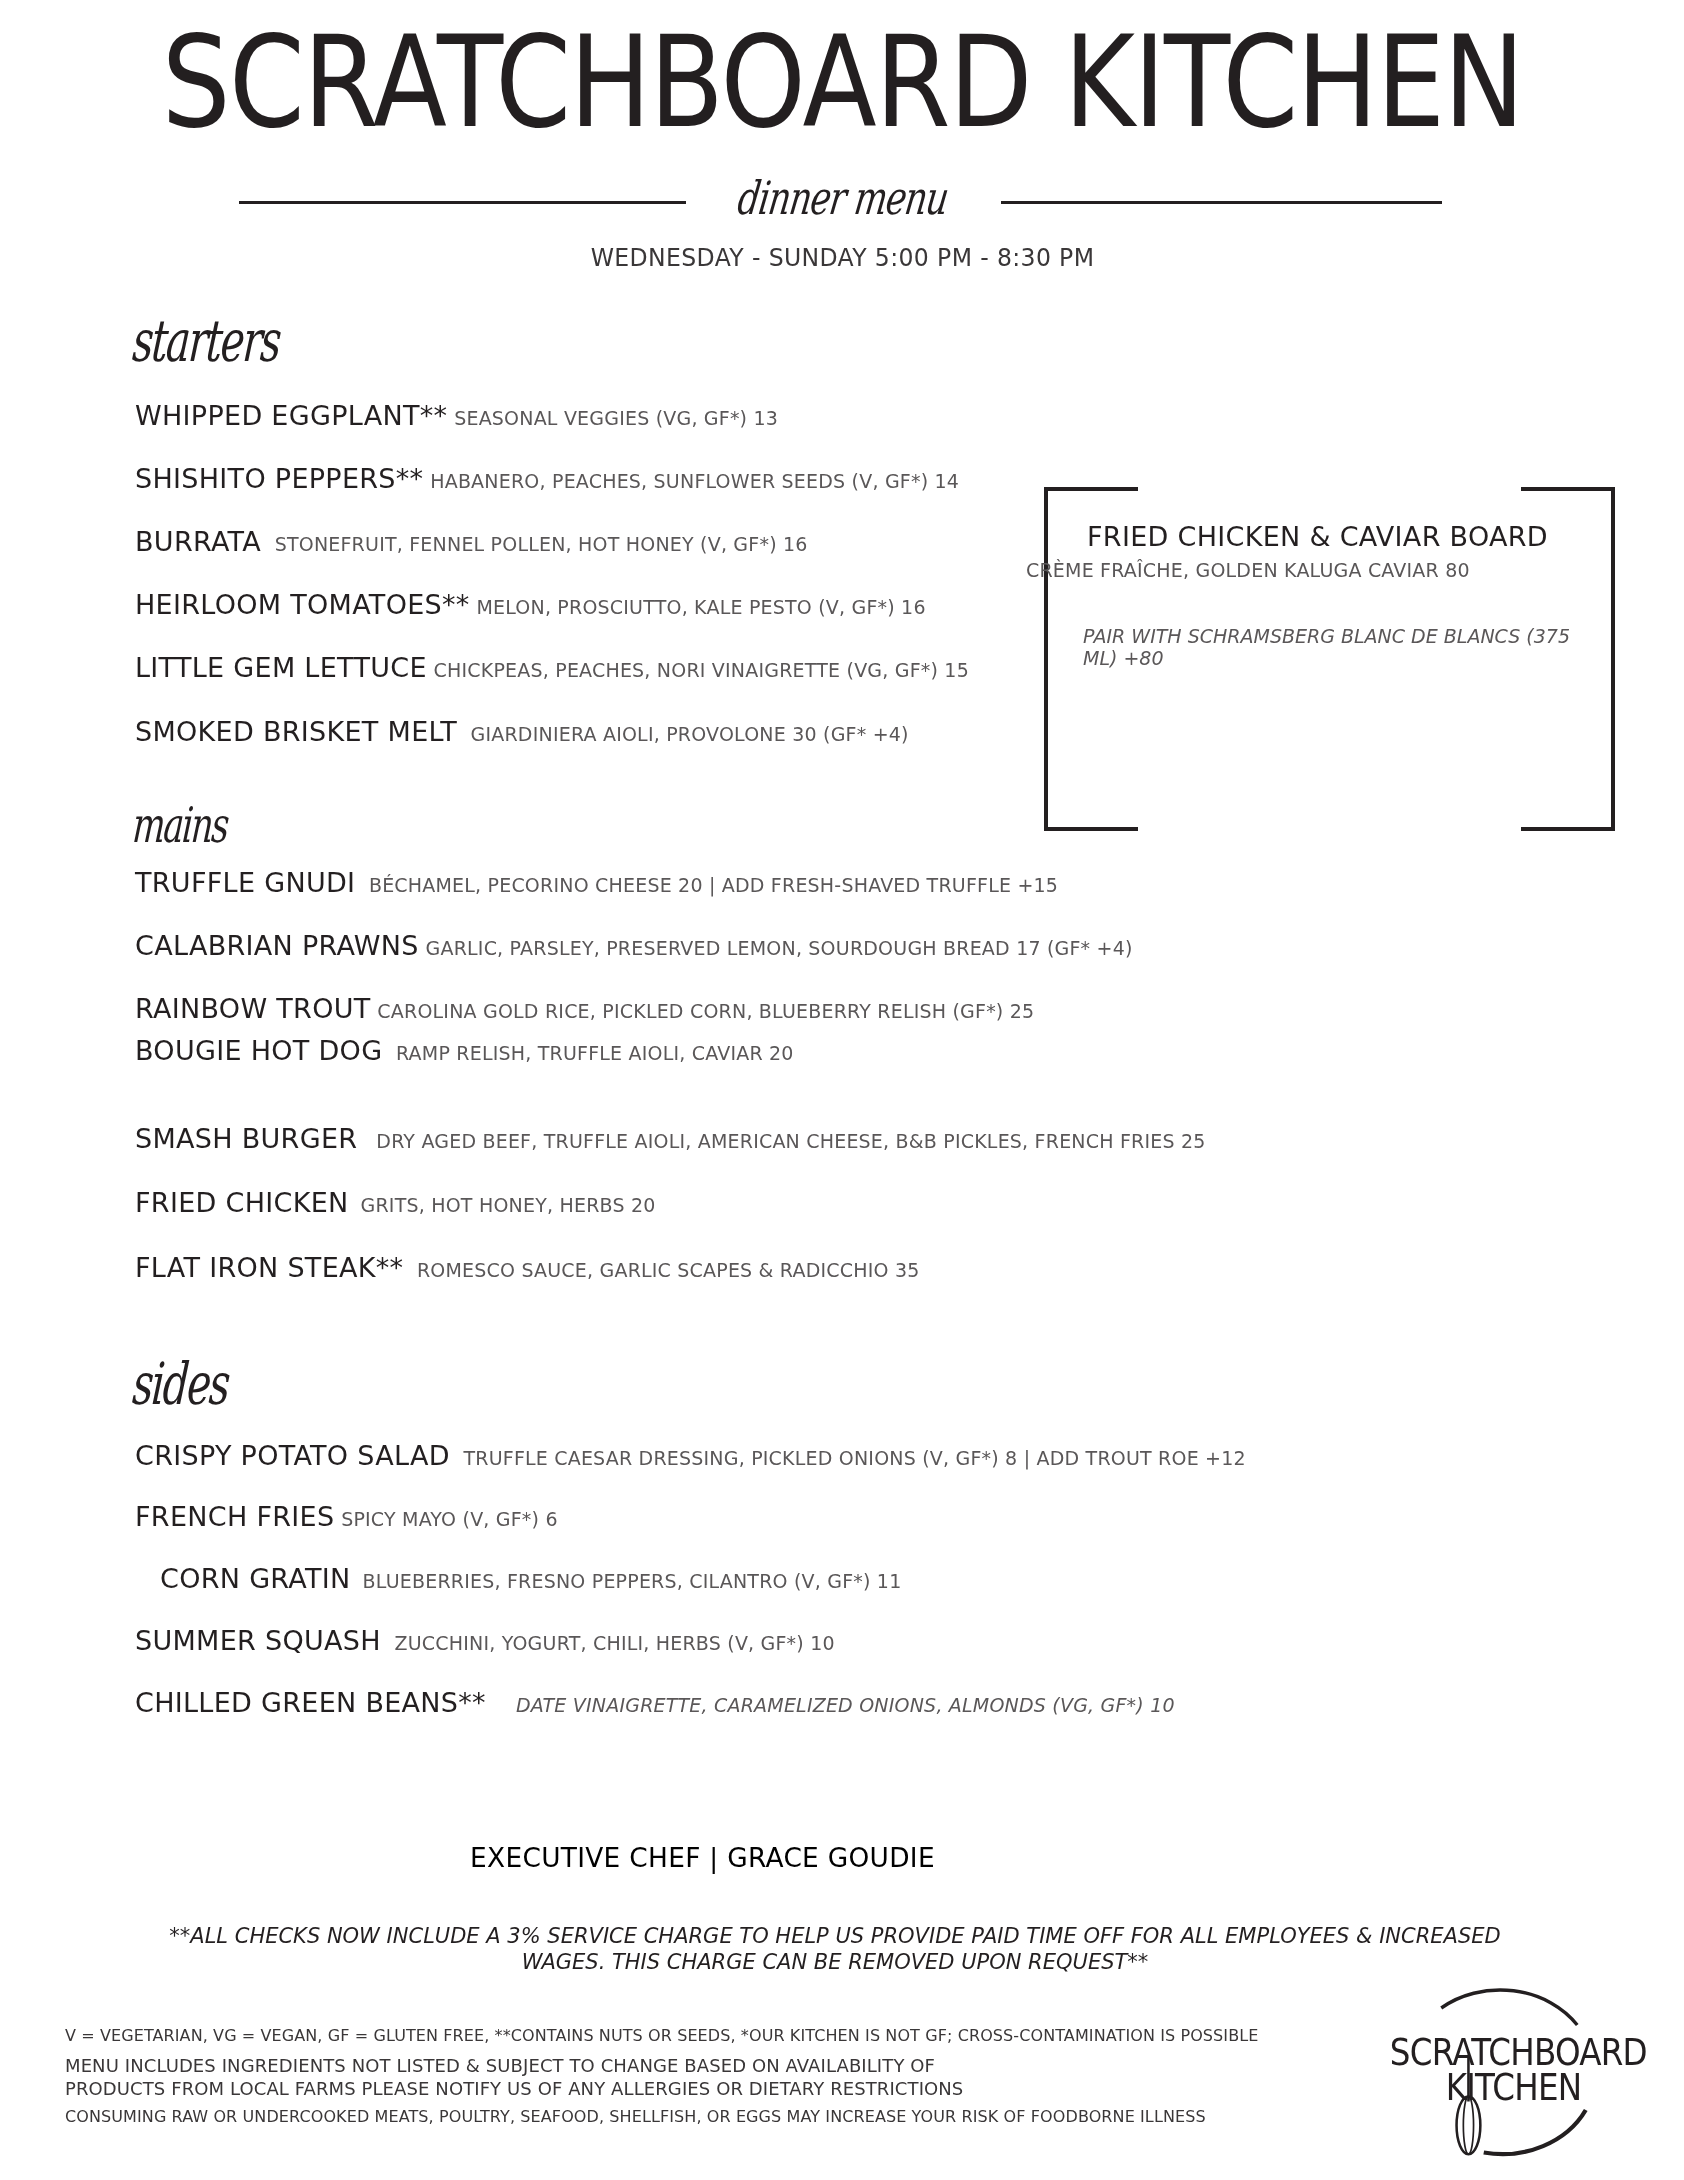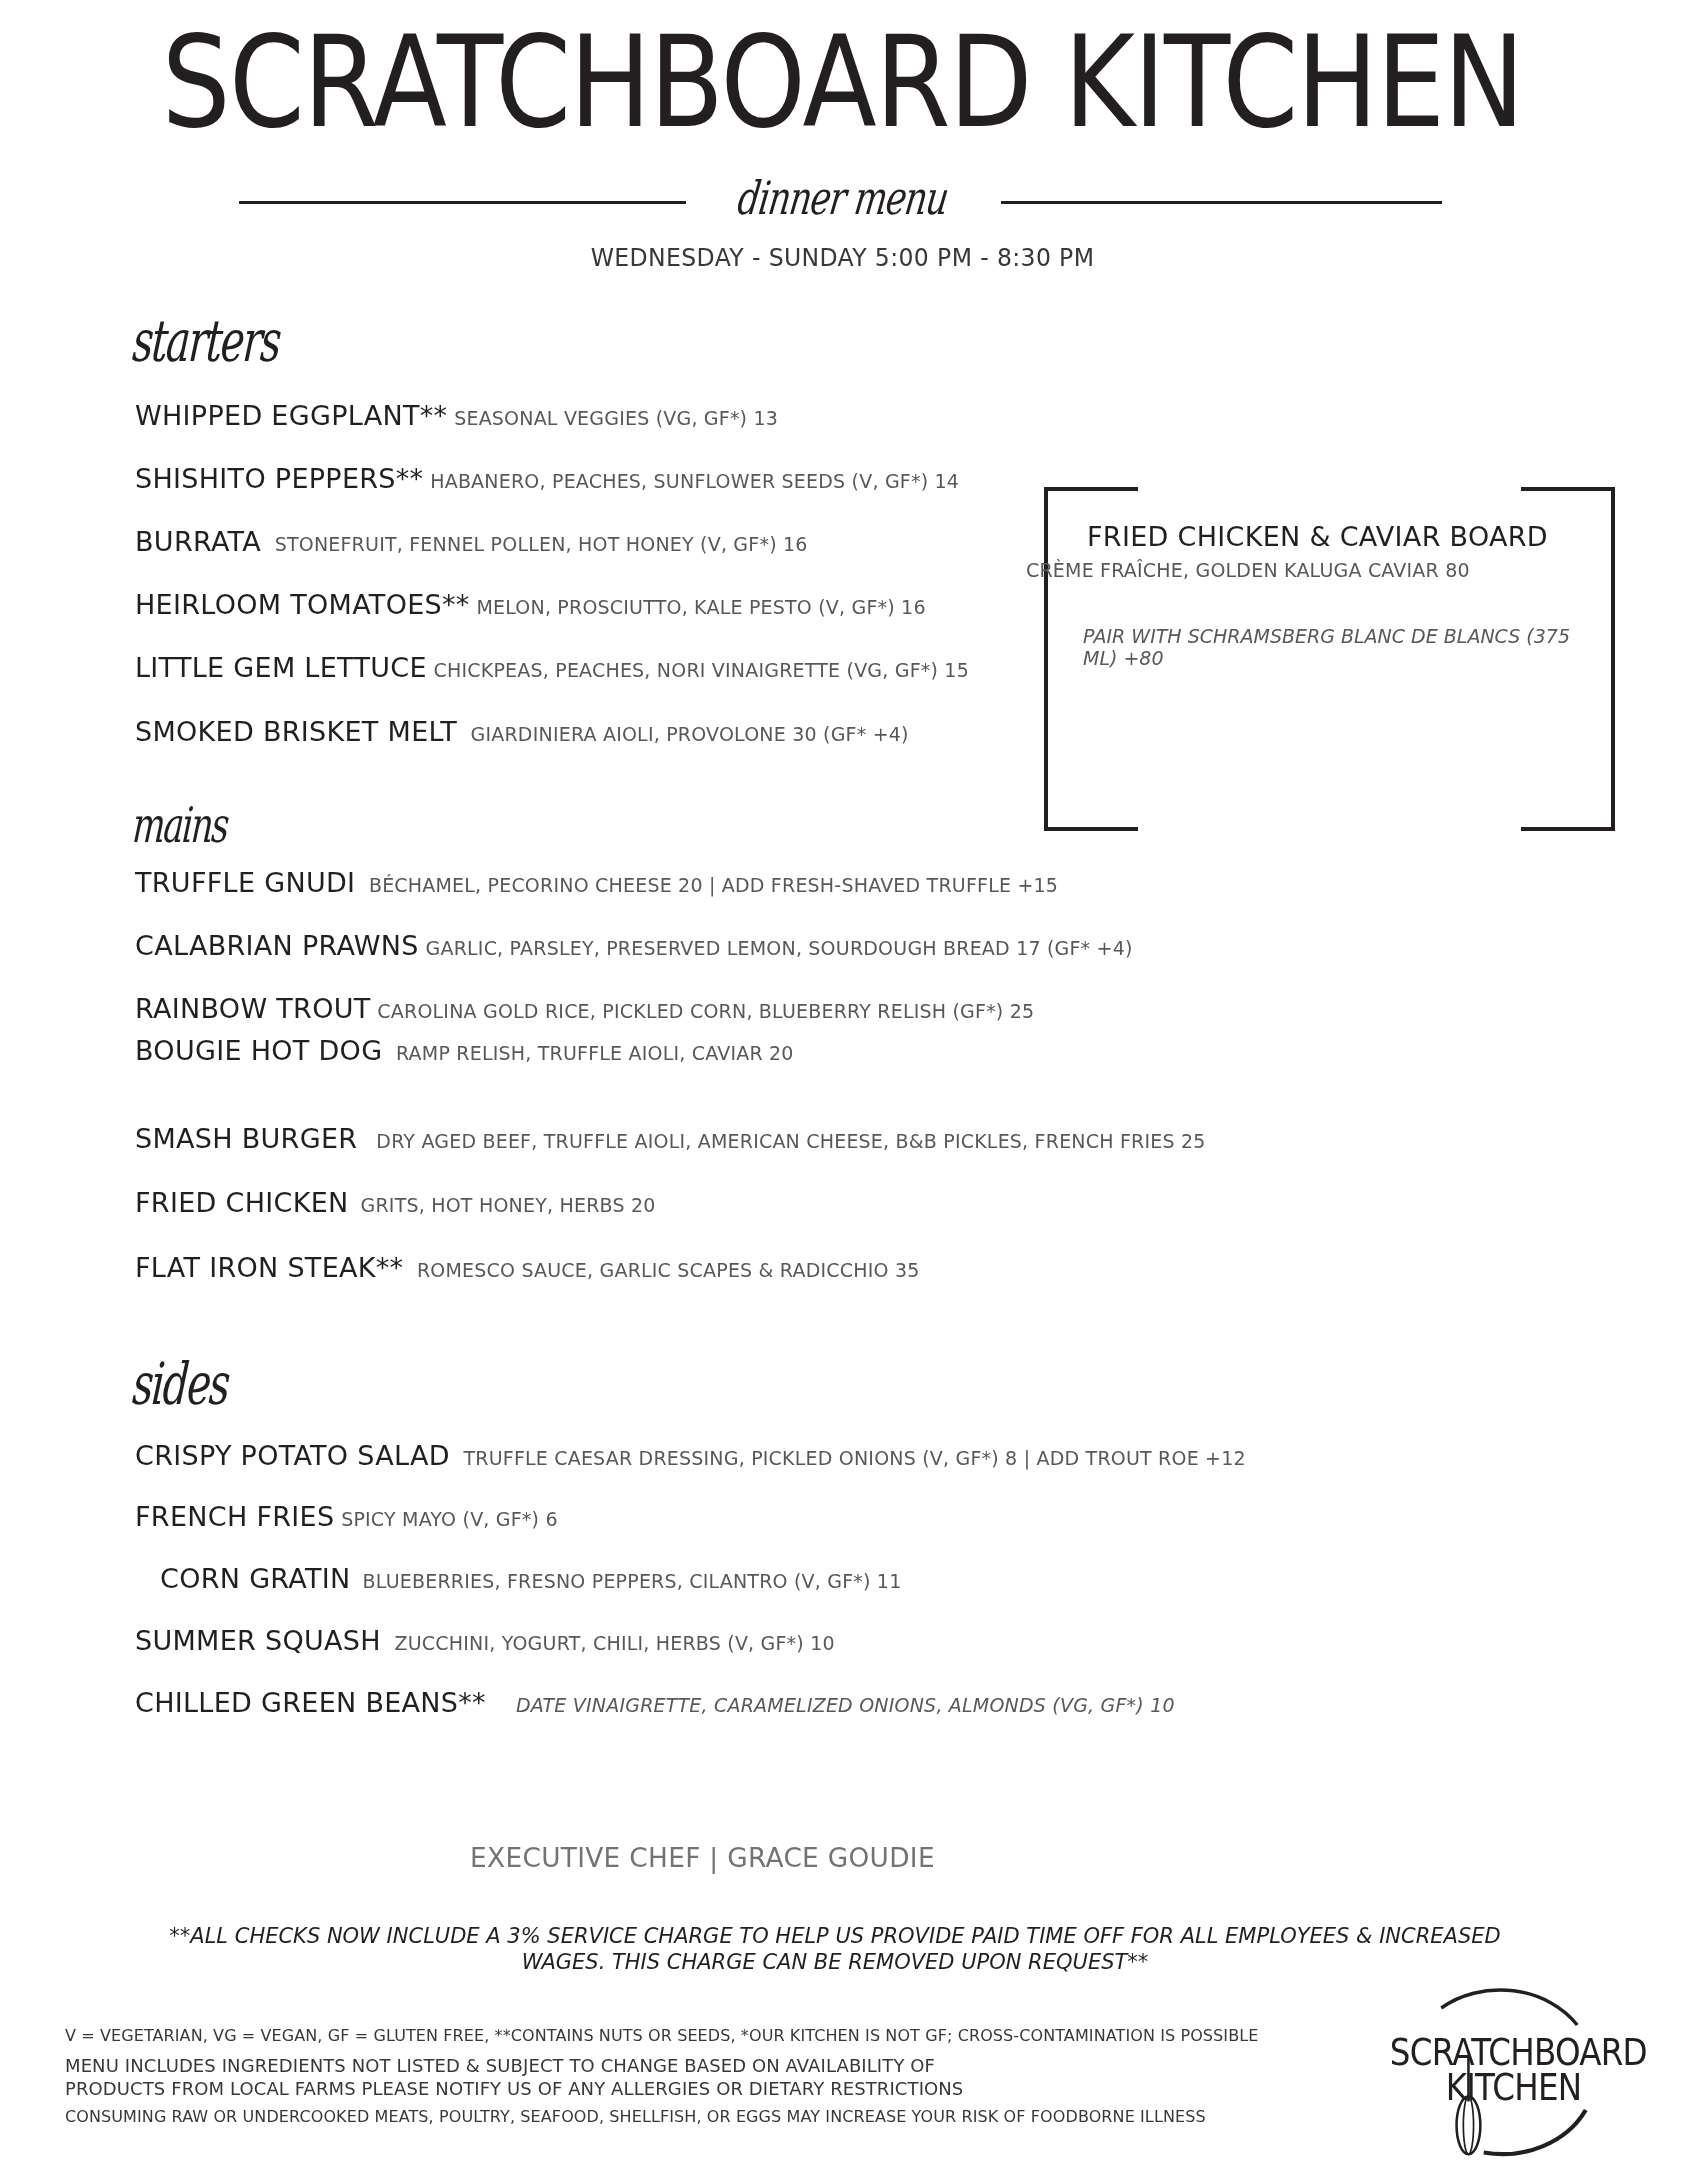--- a/index.html
+++ b/index.html
@@ -12,21 +12,21 @@
   .hours { left:0; top:240px; width:1685px; text-align:center; font-size:25.6px; line-height:34px; color:#3a3738; letter-spacing:0.4px; transform:scaleX(0.92); }
   .section-title { font-size:58px; line-height:68px; transform:scaleX(0.7) skewX(-6deg); transform-origin:left; letter-spacing:-2.6px; }
   .item { left:135px; white-space:nowrap; height:34px; }
   .item-name { font-size:27px; color:#231f20; letter-spacing:0.3px; }
   .item-desc { font-size:19px; color:#5a5758; margin-left:6.8px; letter-spacing:0.2px; }
   .feature { left:1044px; top:487px; width:571px; height:344px; }
   .bracket { position:absolute; background:#231f20; }
   .feat-name { left:1087px; top:521px; font-size:27px; color:#231f20; white-space:nowrap; letter-spacing:0.3px; }
   .feat-desc { left:1026px; top:559px; font-size:19px; color:#5a5758; white-space:nowrap; letter-spacing:0.2px; }
   .feat-pair { left:1083px; top:625px; width:494px; font-size:19px; line-height:22px; color:#5a5758; font-style:italic; }
-  .chef { left:0; top:1842px; width:1405px; text-align:center; font-size:26.4px; color:#737373; letter-spacing:0.3px; }
+  .chef { left:0; top:1842px; width:1405px; text-align:center; font-size:26.4px; color:#000000; letter-spacing:0.3px; }
   .notice { left:128px; top:1923px; width:1414px; text-align:center; font-size:21px; line-height:26.4px; font-style:italic; color:#231f20; }
   .legal { left:65px; font-size:16px; color:#3a3738; white-space:nowrap; letter-spacing:0.1px; }
   .logo { left:1373px; top:1974px; width:281px; height:187px; }
 </style>
 </head>
 <body>
 
 <div class="abs title">SCRATCHBOARD KITCHEN</div>
 <div class="abs rule" style="left:239px;width:447px;"></div>
 <div class="abs rule" style="left:1001px;width:441px;"></div>

